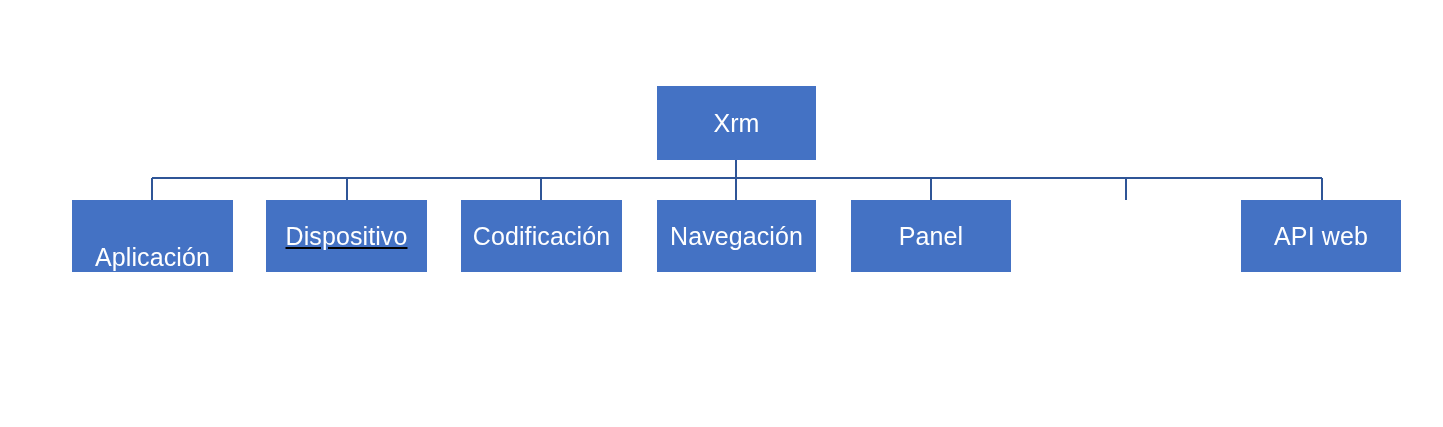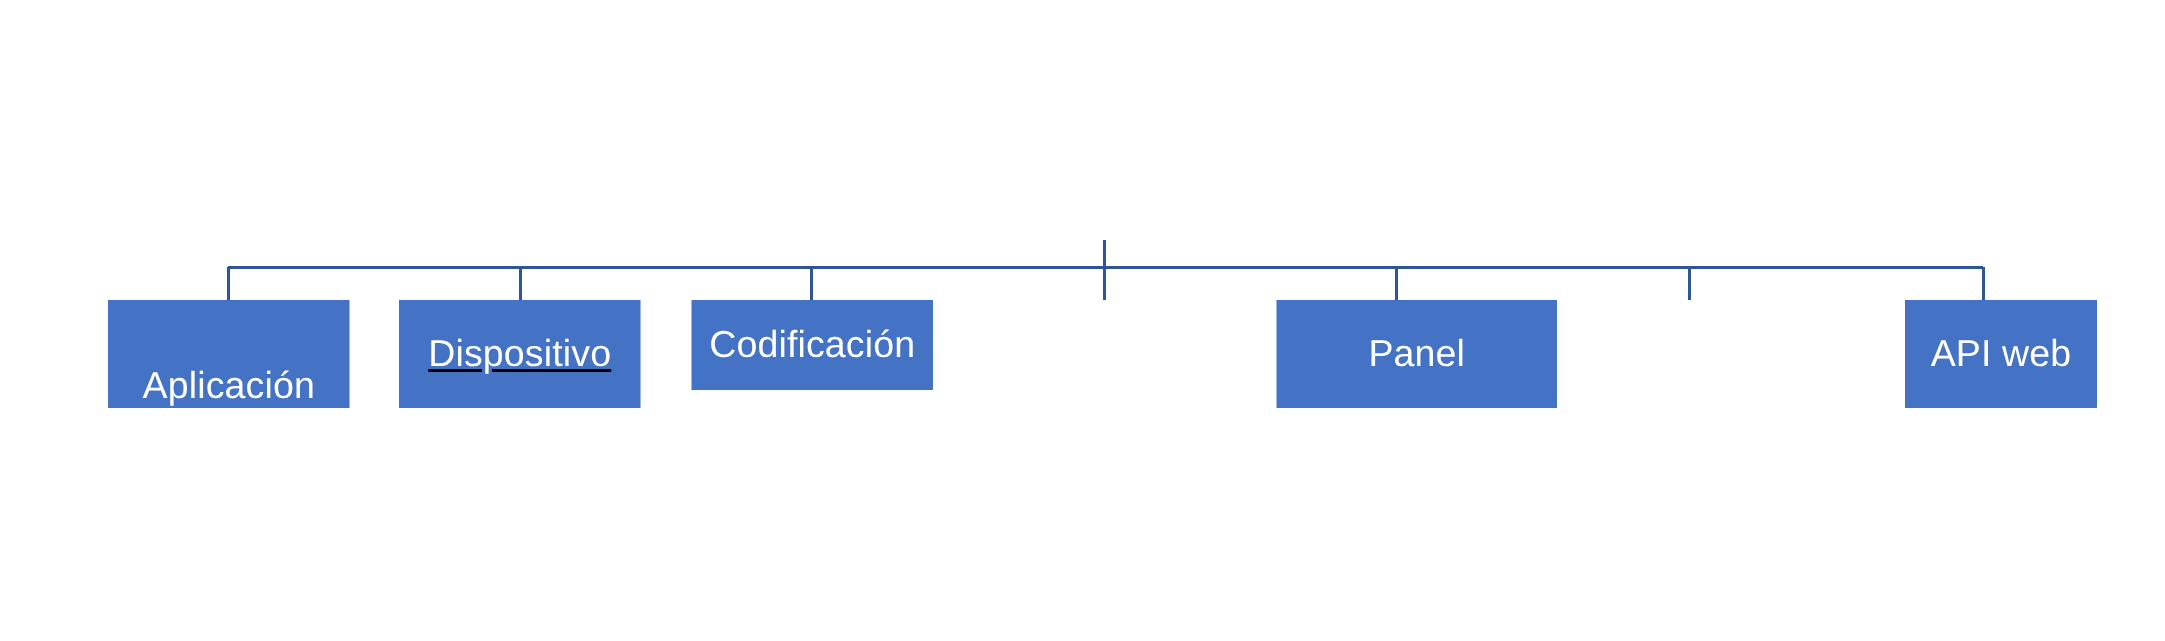--- a/index.html
+++ b/index.html
@@ -67,36 +67,42 @@
         <line x1="152" y1="178" x2="152" y2="200"></line>
         <line x1="347" y1="178" x2="347" y2="200"></line>
         <line x1="541" y1="178" x2="541" y2="200"></line>
         <line x1="736" y1="178" x2="736" y2="200"></line>
         <line x1="931" y1="178" x2="931" y2="200"></line>
         <line x1="1126" y1="178" x2="1126" y2="200"></line>
         <line x1="1322" y1="178" x2="1322" y2="200"></line>
       </g>
   </svg>
 
+  <div class="node-box root-box" style="left: 657px; top: 86px; width: 159px; height: 74px;">
+    <span class="node-label">Xrm</span>
+  </div>
 
   <div class="node-box child-box" style="left: 72px; top: 200px; width: 161px; height: 72px; align-items: flex-end;">
     <span class="node-label">Aplicación</span>
   </div>
 
   <div class="node-box child-box" style="left: 266px; top: 200px; width: 161px; height: 72px; text-decoration: underline;">
     <span class="node-label">Dispositivo</span>
   </div>
 
-  <div class="node-box child-box" style="left: 461px; top: 200px; width: 161px; height: 60px;">
+  <div class="node-box child-box" style="left: 461px; top: 200px; width: 161px; height: 72px;">
     <span class="node-label">Codificación</span>
   </div>
 
+  <div class="node-box child-box" style="left: 657px; top: 200px; width: 159px; height: 72px;">
+    <span class="node-label">Navegación</span>
+  </div>
 
-  <div class="node-box child-box" style="left: 851px; top: 200px; width: 187px; height: 72px;">
+  <div class="node-box child-box" style="left: 851px; top: 200px; width: 160px; height: 72px;">
     <span class="node-label">Panel</span>
   </div>
 
 
-  <div class="node-box child-box" style="left: 1241px; top: 200px; width: 128px; height: 72px; margin-left: 29px;">
+  <div class="node-box child-box" style="left: 1241px; top: 200px; width: 160px; height: 72px;">
     <span class="node-label">API web</span>
   </div>
 
 </div>
 
 </body></html>

